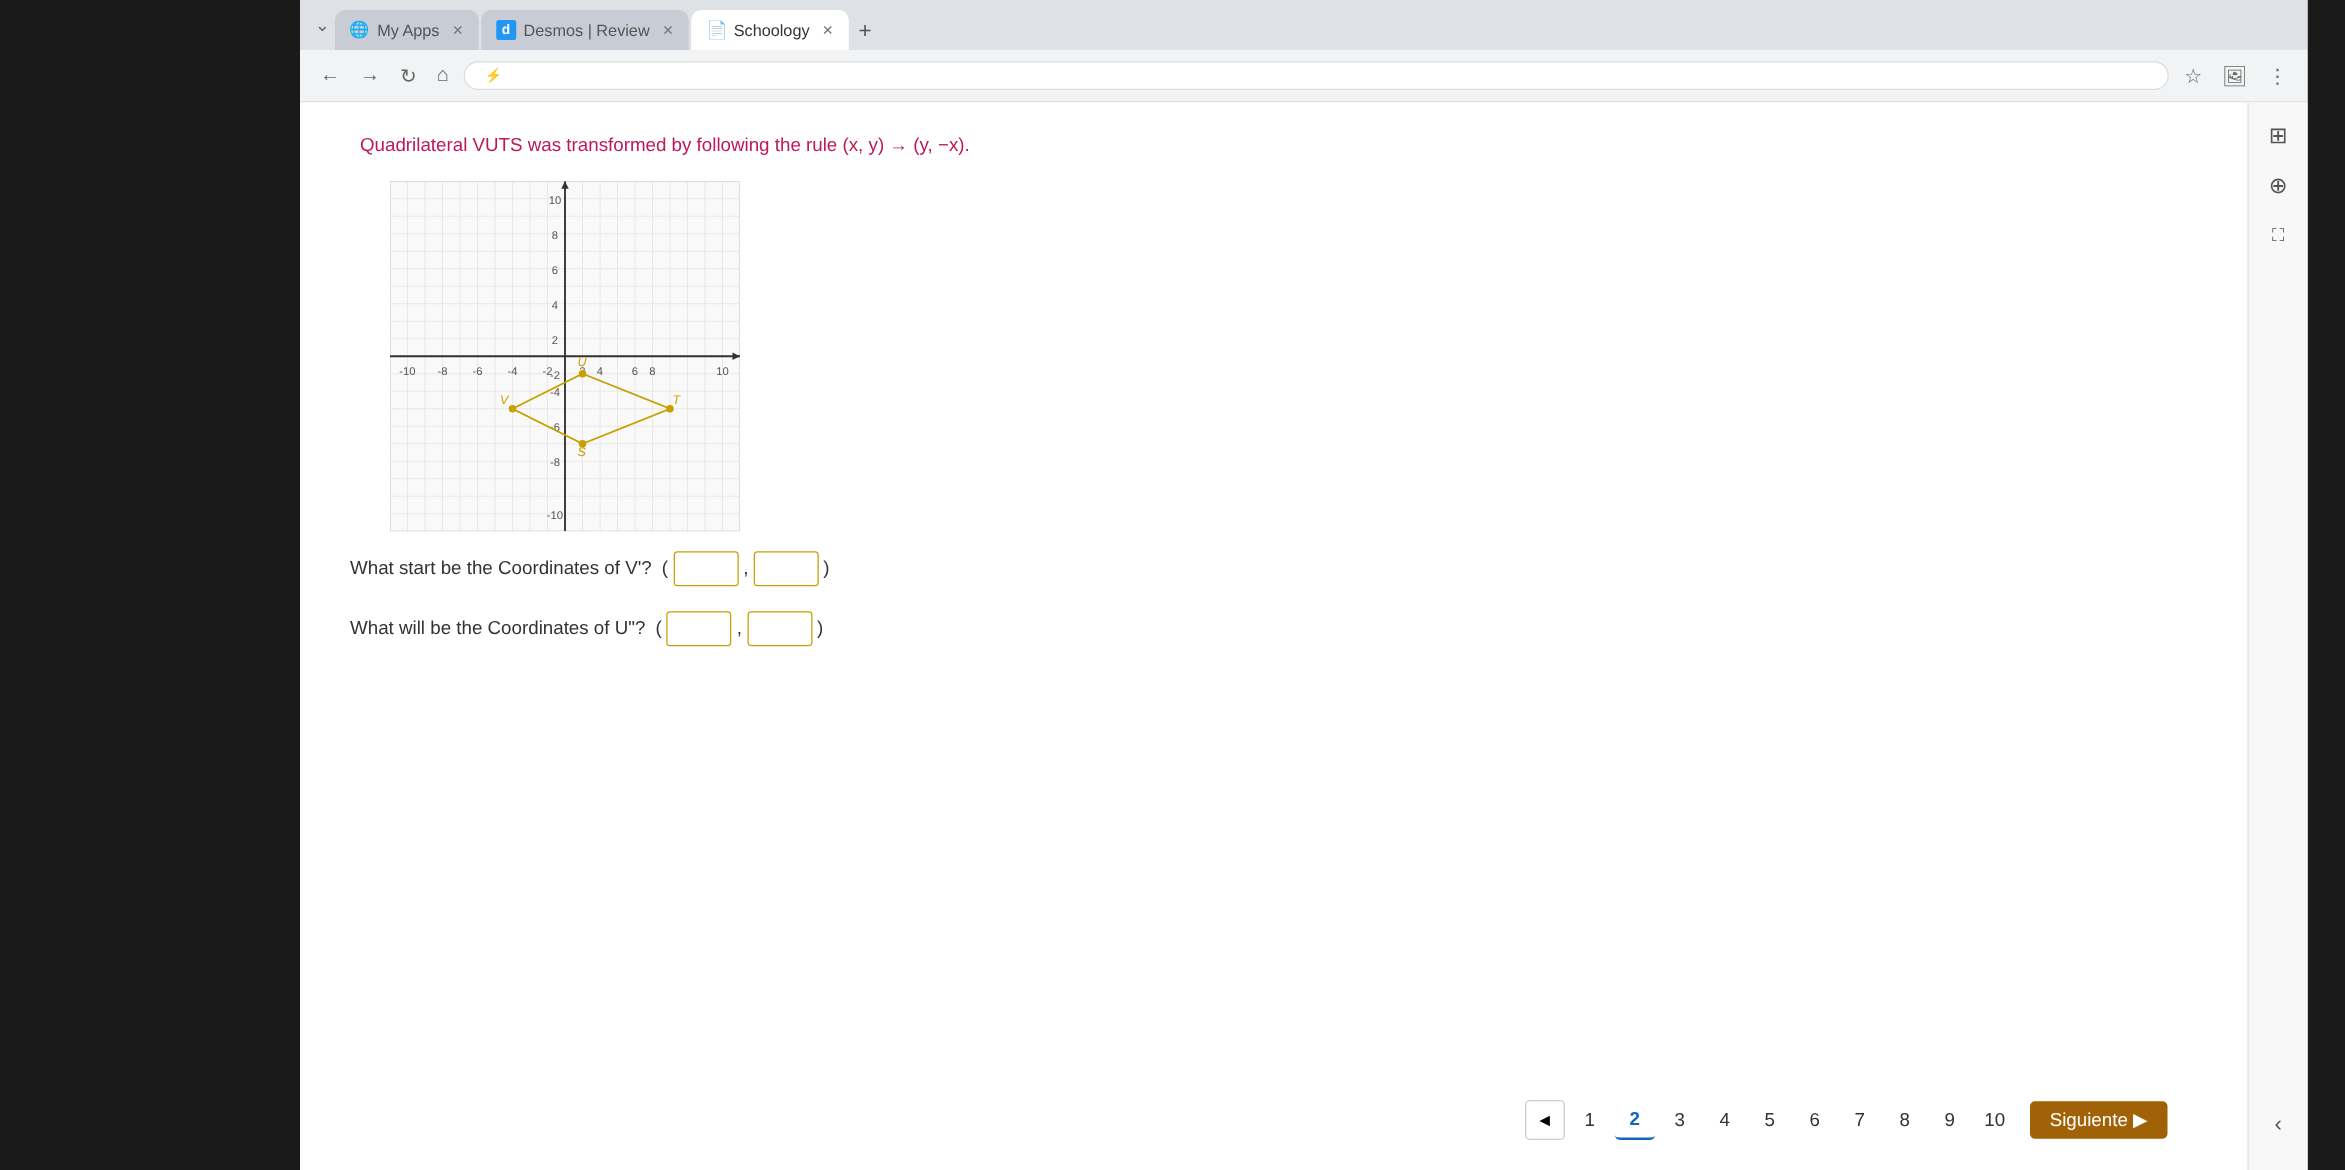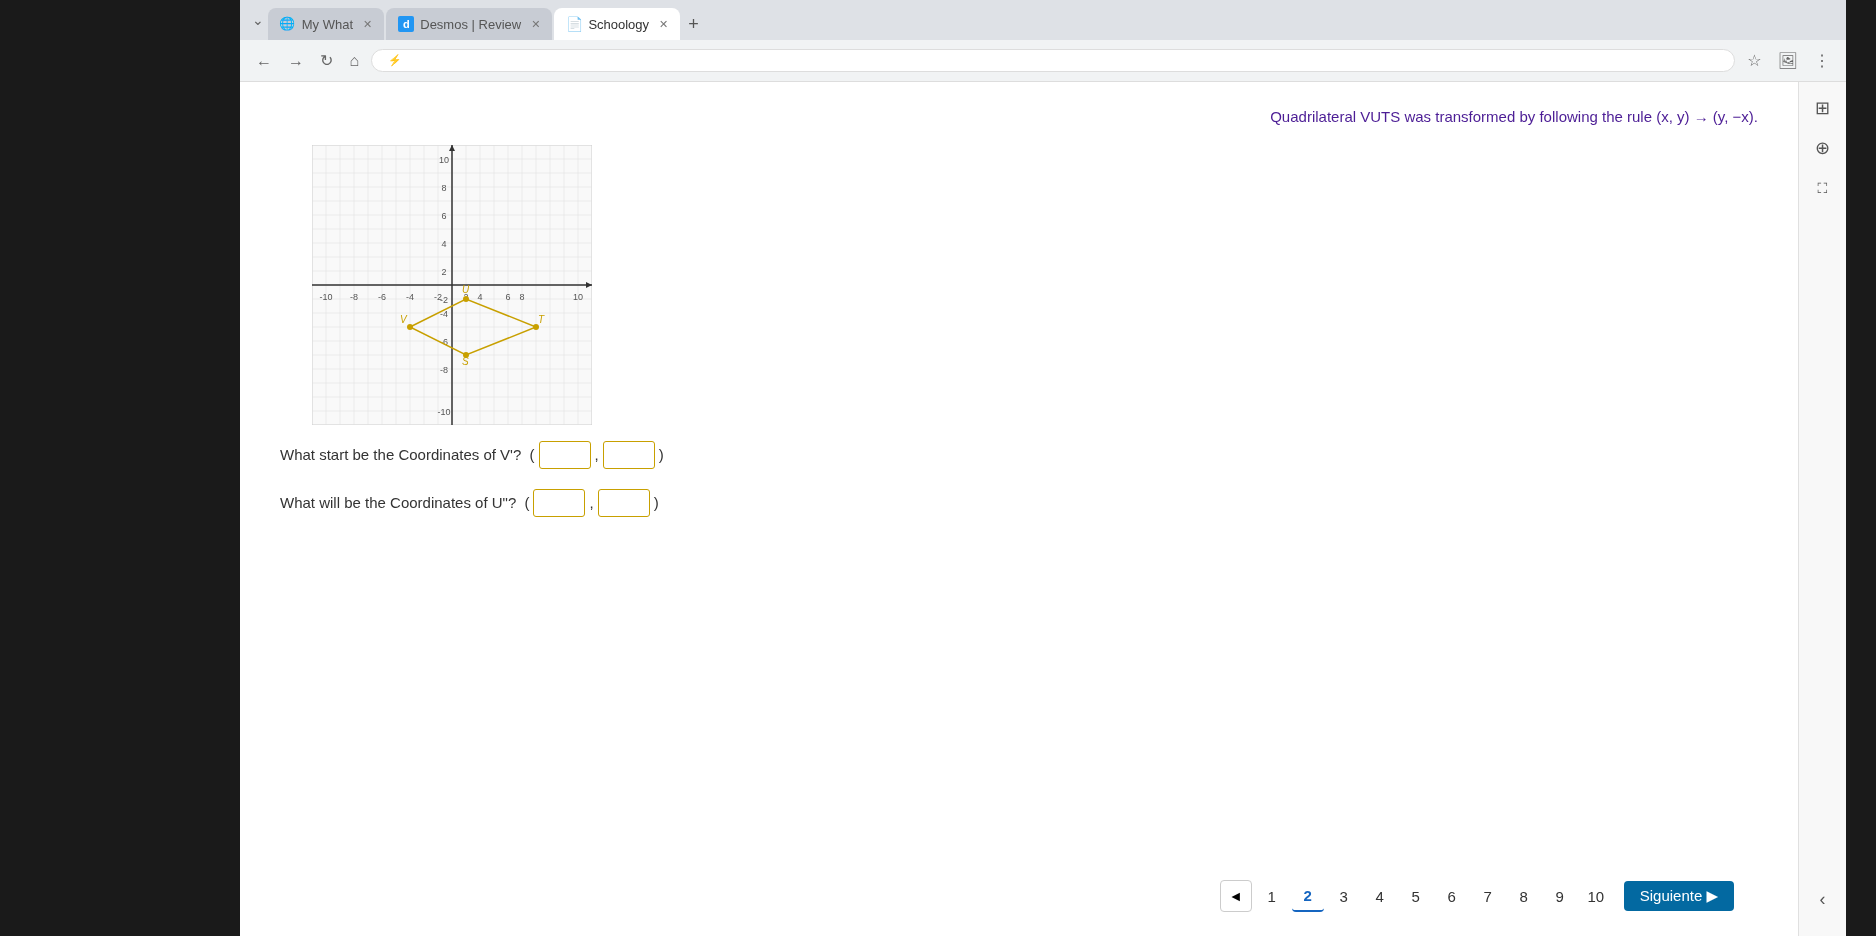--- a/index.html
+++ b/index.html
@@ -193,24 +193,23 @@
       position: absolute;
       top: 24px;
       right: 64px;
       font-size: 14px;
       color: #555;
     }
 
     
     .question-text {
       font-size: 15px;
-      color: #4c1d95;
+      color: #be185d;
       margin-bottom: 16px;
       line-height: 1.5;
-      text-align: right;
     }
 
     
     .graph-container {
       margin: 8px 0 16px 32px;
       width: 280px;
       height: 280px;
       position: relative;
     }
 
@@ -271,21 +270,21 @@
       border: 1px solid #ccc;
       border-radius: 4px;
       background: #fff;
       cursor: pointer;
       display: flex;
       align-items: center;
       justify-content: center;
       font-size: 14px;
     }
     .siguiente-btn {
-      background: #0369a1;
+      background: #a16207;
       color: white;
       border: none;
       border-radius: 4px;
       padding: 6px 16px;
       font-size: 15px;
       cursor: pointer;
       display: flex;
       align-items: center;
       gap: 4px;
       margin-left: 8px;
@@ -305,21 +304,21 @@
 <div class="right-panel"></div>
 
 <div class="browser">
 
   <div class="tab-bar">
 
     <button class="nav-btn" style="margin-bottom:8px; font-size:14px;">⌄</button>
 
     <div class="tab inactive">
       <span class="tab-favicon">🌐</span>
-      <span>My What</span>
+      <span>My Apps</span>
       <span class="tab-close">✕</span>
     </div>
 
     <div class="tab inactive" style="margin-left:2px;">
       <span class="tab-favicon" style="background:#2196f3; color:white; font-size:11px; font-weight:bold; display:flex; align-items:center; justify-content:center; border-radius:2px;">d</span>
       <span>Desmos | Review</span>
       <span class="tab-close">✕</span>
     </div>
 
     <div class="tab active" style="margin-left:2px;">

